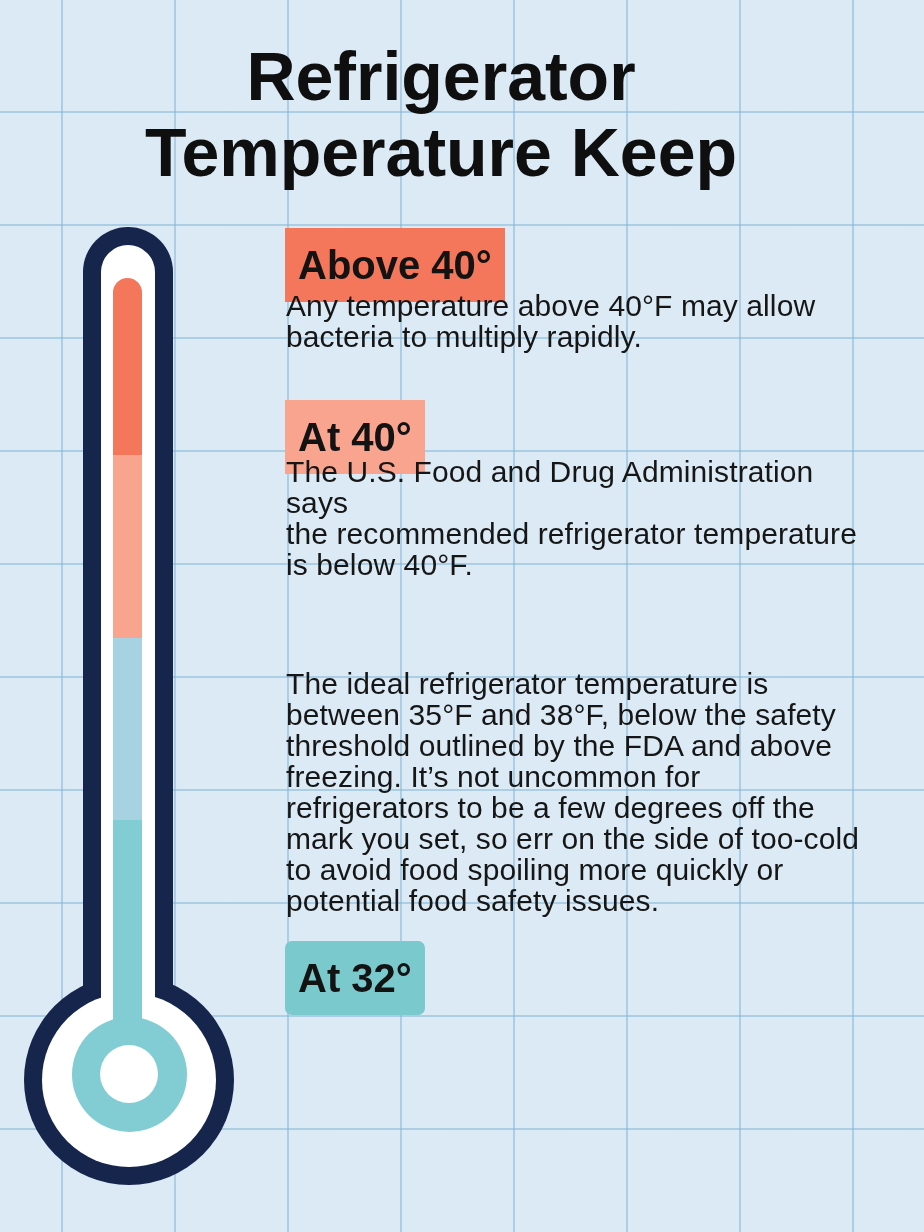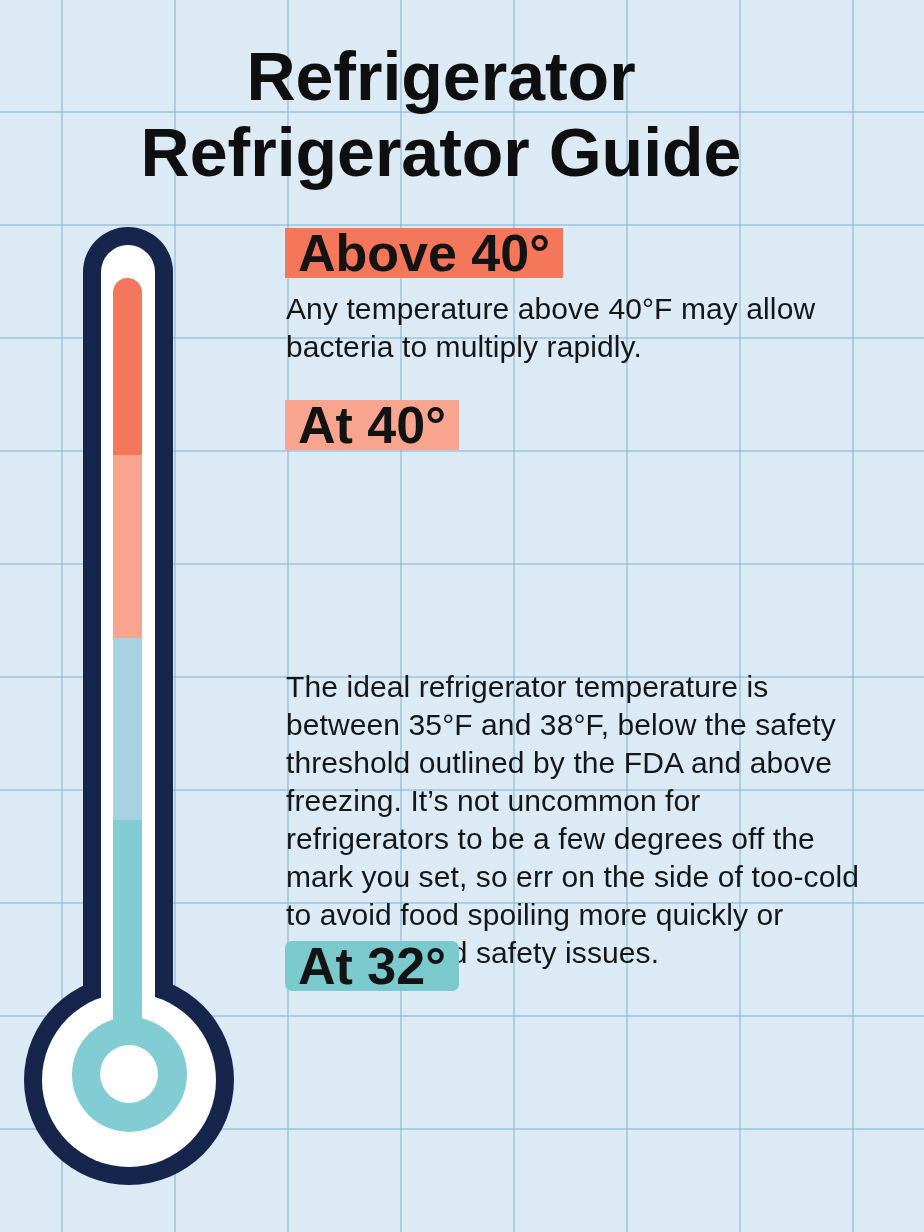--- a/index.html
+++ b/index.html
@@ -52,45 +52,45 @@
     position:absolute; left:72px; top:1017px; width:115px; height:115px;
     border-radius:50%;
   }
   .bulb-hole {
     position:absolute; left:100px; top:1045px; width:58px; height:58px;
     border-radius:50%; background:#ffffff;
   }
   
   .chip {
     position:absolute; left:285px; height:50px; line-height:51px;
-    padding:0 13px; font-size:52px; font-weight:700; color:#131313;
+    padding:12px 13px; font-size:40px; font-weight:700; color:#131313;
     white-space:nowrap;
   }
   .chip-1 { top:228px; }
   .chip-2 { top:400px; }
   .chip-3 { top:589px; }
   .chip-4 { top:941px; }
   .sec-body {
     position:absolute; left:286px; width:580px; margin:0;
-    font-size:30px; line-height:38px; color:#161616;
+    font-size:30px; line-height:31px; color:#161616;
     white-space:pre-line; letter-spacing:0.1px;
   }
   .body-1 { top:290px; }
   .body-2 { top:456px; }
   .body-3 { top:668px; }
   .body-4 { top:1003px; }
 </style>
 </head>
 <body>
 
 <div class="page">
   <div class="grid-layer"></div>
 
   <h1 class="title">Refrigerator
-Refrigerator Guide</h1>
+Temperature Keep</h1>
 
   <div>
     <div class="bulb-outline"></div>
     <div class="stem-outline"></div>
     <div class="bulb-body"></div>
     <div class="stem-body"></div>
     <div class="tube">
       <div class="seg seg-1" style="background-color: rgb(244, 118, 91);"></div>
       <div class="seg seg-2" style="background-color: rgb(249, 164, 143);"></div>
       <div class="seg seg-3" style="background-color: rgb(167, 210, 225);"></div>
@@ -98,20 +98,23 @@
     </div>
     <div class="bulb-ring" style="background-color: rgb(130, 205, 211);"></div>
     <div class="bulb-hole"></div>
   </div>
 
   <div class="chip chip-1" style="background-color: rgb(244, 118, 91);">Above 40°</div>
   <p class="sec-body body-1">Any temperature above 40°F may allow
 bacteria to multiply rapidly.</p>
 
   <div class="chip chip-2" style="background-color: rgb(249, 164, 143);">At 40°</div>
+  <p class="sec-body body-2">The U.S. Food and Drug Administration says
+the recommended refrigerator temperature
+is below 40°F.</p>
 
   <p class="sec-body body-3">The ideal refrigerator temperature is
 between 35°F and 38°F, below the safety
 threshold outlined by the FDA and above
 freezing. It’s not uncommon for
 refrigerators to be a few degrees off the
 mark you set, so err on the side of too-cold
 to avoid food spoiling more quickly or
 potential food safety issues.</p>
 

